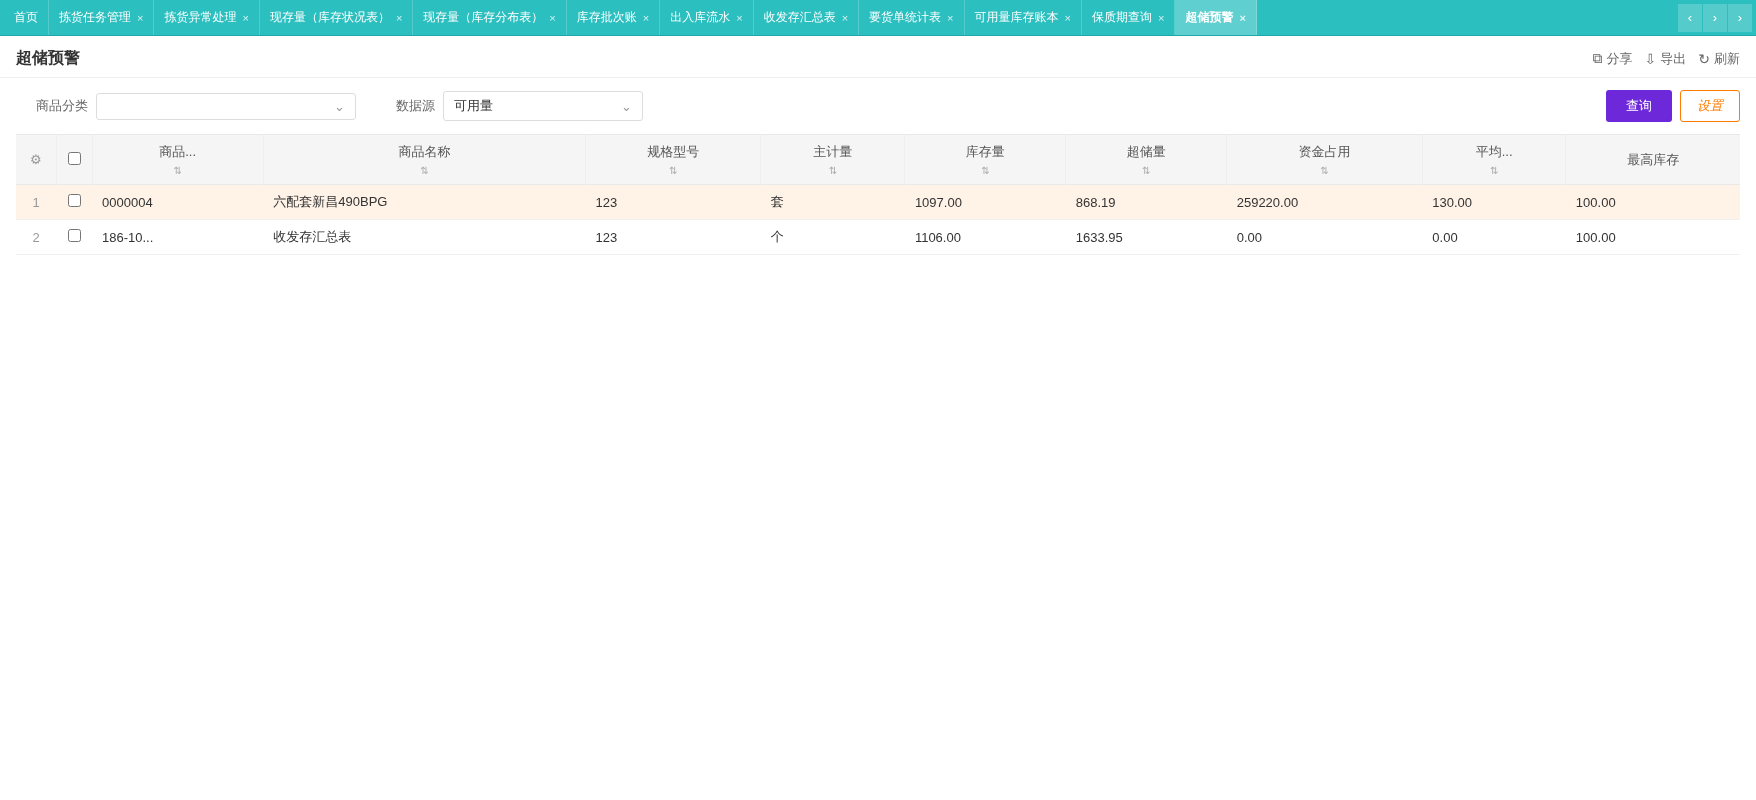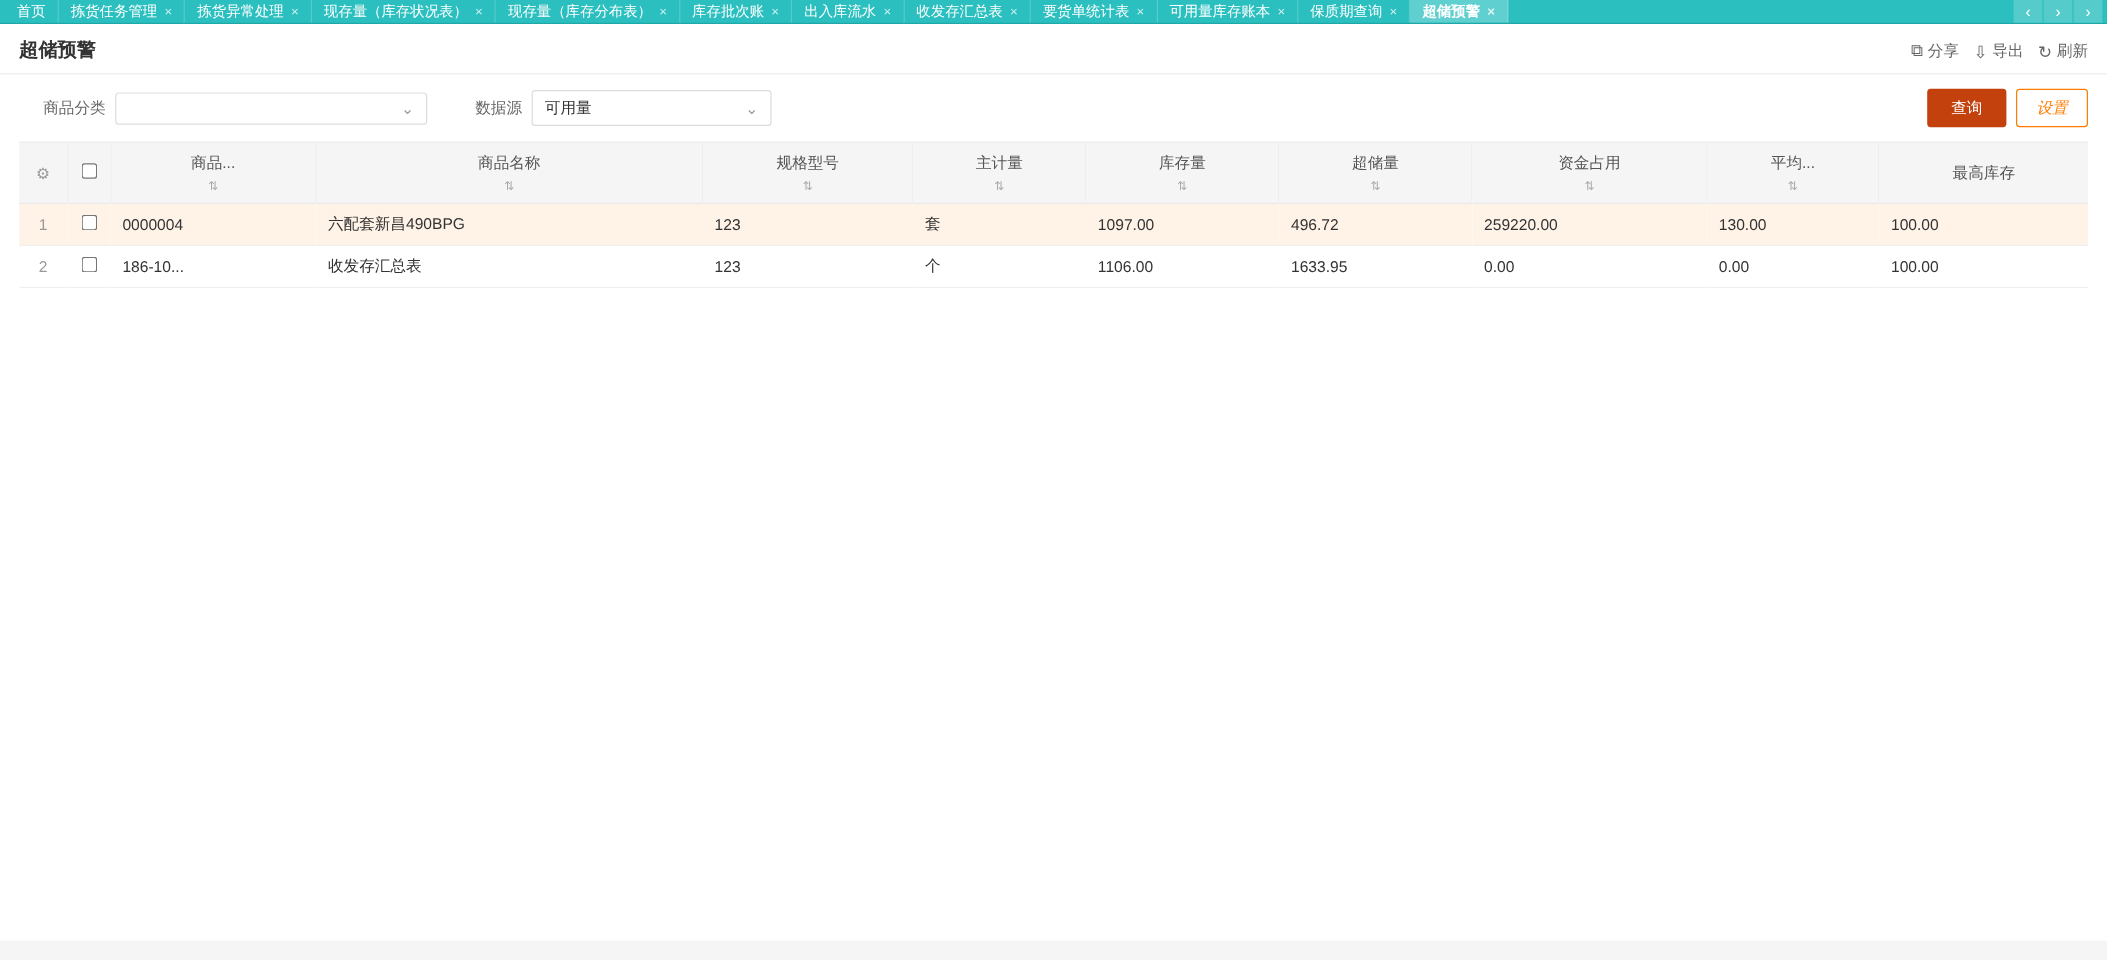--- a/index.html
+++ b/index.html
@@ -3,21 +3,21 @@
   <meta charset="utf-8">
   <style>
     * { box-sizing: border-box; margin: 0; padding: 0; }
     body { font-family: "Microsoft YaHei", "PingFang SC", sans-serif; font-size: 13px; background: #f5f5f5; color: #333; }
 
     
     .top-nav {
       background: #2bbfbf;
       display: flex;
       align-items: center;
-      height: 20px;
+      height: 36px;
       padding: 0 4px;
       overflow: hidden;
       border-bottom: 1px solid #1fa8a8;
     }
     .nav-tab {
       display: flex;
       align-items: center;
       height: 100%;
       padding: 0 10px;
       color: #fff;
@@ -121,21 +121,21 @@
     .filter-select .chevron {
       margin-left: auto;
       color: #999;
     }
     .filter-btn-group {
       margin-left: auto;
       display: flex;
       gap: 8px;
     }
     .btn-query {
-      background: #c2410c;
+      background: #6d28d9;
       color: #fff;
       border: none;
       border-radius: 3px;
       padding: 6px 20px;
       cursor: pointer;
       font-size: 13px;
     }
     .btn-settings {
       background: #fff;
       color: #ff7c00;
@@ -341,21 +341,21 @@
       <tr class="highlighted">
       <td class="row-num">1</td>
       <td class="checkbox-col">
         <input type="checkbox" style="">
       </td>
       <td>0000004</td>
       <td>六配套新昌490BPG</td>
       <td>123</td>
       <td>套</td>
       <td>1097.00</td>
-      <td>496.72</td>
+      <td>868.19</td>
       <td>259220.00</td>
       <td>130.00</td>
       <td>100.00</td>
     </tr>
           <tr>
       <td class="row-num">2</td>
       <td class="checkbox-col">
         <input type="checkbox" style="">
       </td>
       <td>186-10...</td>

